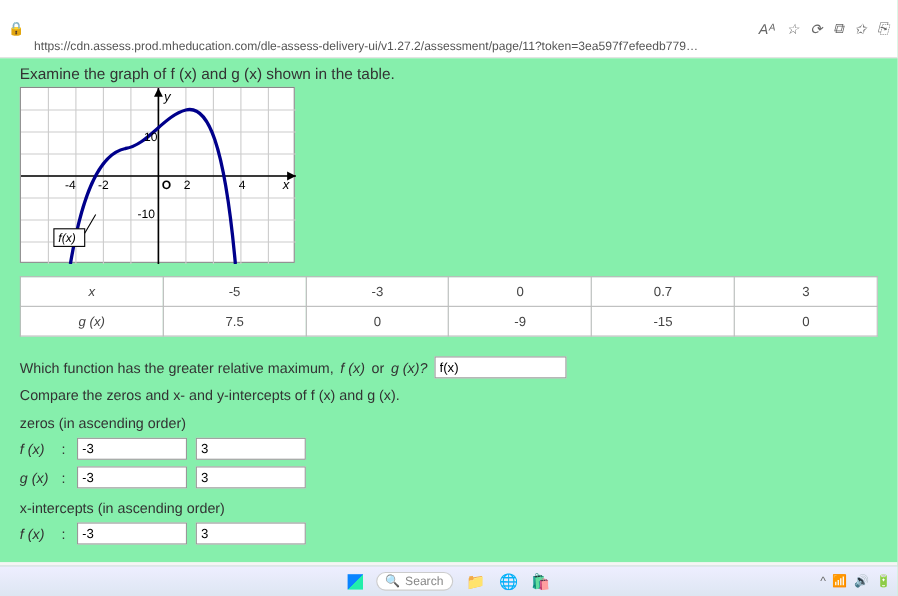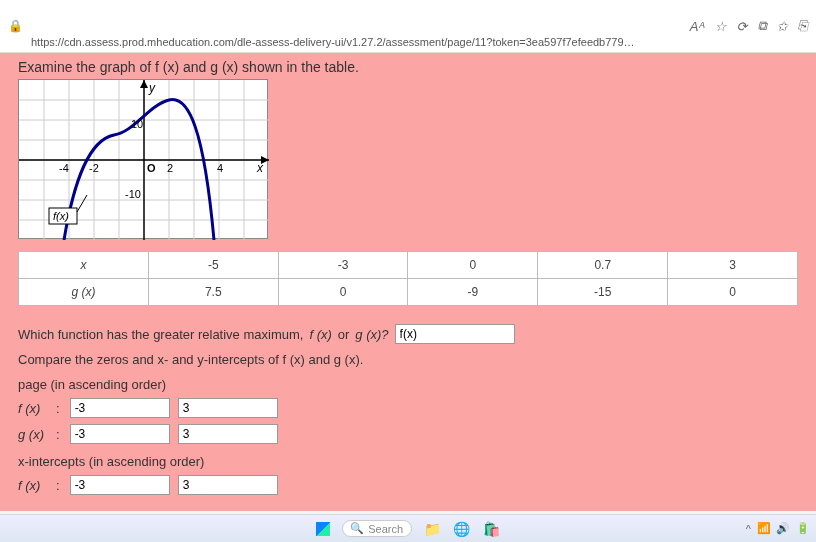--- a/index.html
+++ b/index.html
@@ -22,21 +22,21 @@
       gap: 8px;
       font-size: 11px;
       color: #555;
     }
     .browser-bar .lock { font-size: 12px; }
     .browser-bar .url { flex: 1; white-space: nowrap; overflow: hidden; text-overflow: ellipsis; margin-top: 32px; }
     .browser-bar .tool-icons { display: flex; gap: 10px; align-items: center; color: #666; font-size: 13px;}
     .browser-bar .tool-icons span { cursor: pointer; font-style: italic; }
     .content {
       padding: 6px 18px 10px 18px;
-      background: #fca5a5;
+      background: #86efac;
     }
     .prompt { font-size: 14px; color: #333; margin-bottom: 4px; font-weight: 500; }
     .graph-box {
       width: 250px;
       height: 160px;
       border: 1px solid #888;
       background: #fff;
       position: relative;
       margin-bottom: 12px;
     }
@@ -207,21 +207,21 @@
   <div class="q-line">
     <span>Which function has the greater relative maximum,</span>
     <span class="italic">f (x)</span>
     <span>or</span>
     <span class="italic">g (x)?</span>
     <input class="ans-inline" type="text" value="f(x)" style="">
   </div>
 
   <div class="q-line">Compare the zeros and x- and y-intercepts of f (x) and g (x).</div>
 
-  <div class="section-label">page (in ascending order)</div>
+  <div class="section-label">zeros (in ascending order)</div>
   <div class="ans-row">
     <span class="fn-label italic">f (x)</span>
     <span class="colon">:</span>
     <input class="ans" type="text" value="-3" style="">
     <input class="ans" type="text" value="3" style="">
   </div>
   <div class="ans-row">
     <span class="fn-label italic">g (x)</span>
     <span class="colon">:</span>
     <input class="ans" type="text" value="-3" style="">

